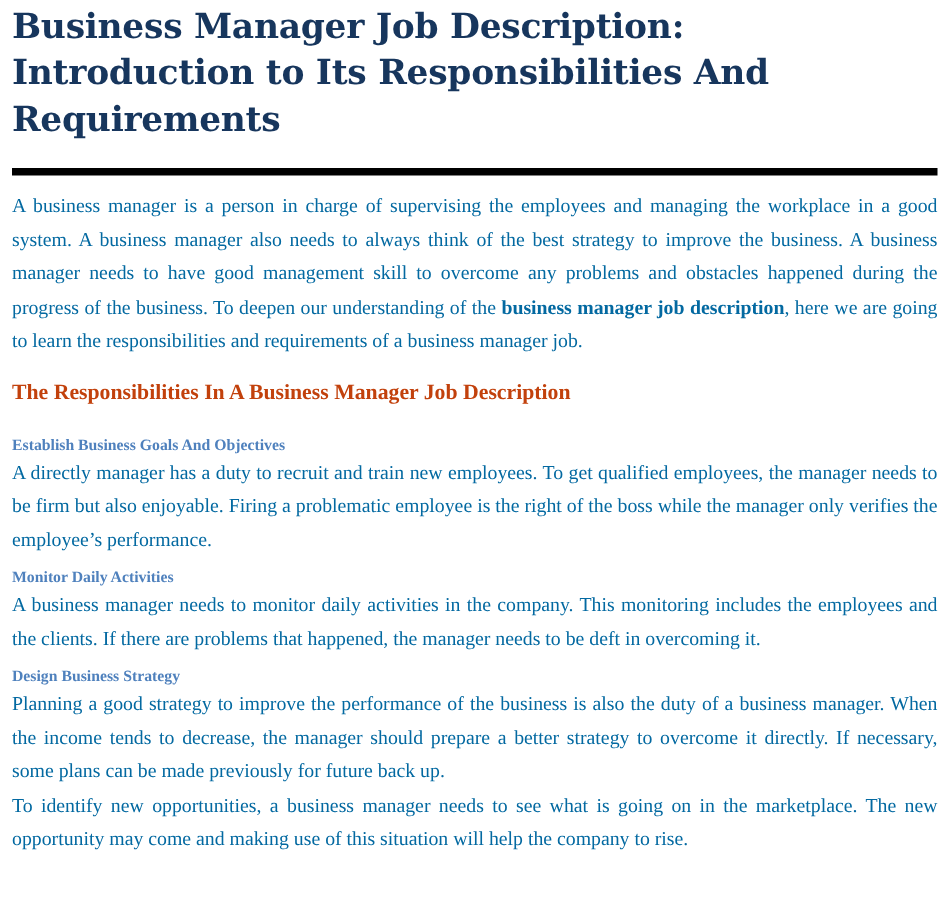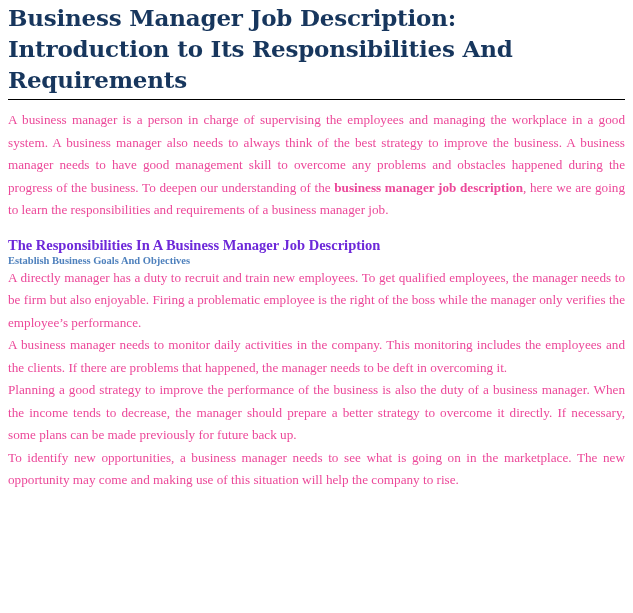--- a/index.html
+++ b/index.html
@@ -4,51 +4,51 @@
 <style>
   html, body { margin: 0; padding: 0; background: #ffffff; }
   body { width: 633px; height: 613px; overflow: hidden; position: relative; }
   .page { position: absolute; left: 8px; top: 0; width: 617px; }
   .title {
     font-family: "DejaVu Serif", serif;
     font-size: 23px;
     line-height: 31px;
     color: #17365d;
     margin: 2px 0 0 0;
-    padding-bottom: 4px;
-    border-bottom: 1px solid #000000;
+    padding-bottom: 17px;
+    border-bottom: 5px solid #000000;
     letter-spacing: -0.2px;
   }
   .title .bold { font-weight: bold; }
   .body-text {
     font-family: "Liberation Serif", serif;
     font-size: 13.2px;
     line-height: 22.5px;
-    color: #ec4899;
+    color: #0369a1;
     text-align: justify;
     margin: 0;
   }
   .intro { margin-top: 9px; }
   .h2 {
     font-family: "Liberation Serif", serif;
     font-weight: bold;
     font-size: 14.5px;
-    color: #6d28d9;
+    color: #c2410c;
     margin: 14px 0 0 0;
     line-height: 18px;
   }
   .h3 {
     font-family: "Liberation Serif", serif;
     font-weight: bold;
     font-size: 10.5px;
     color: #4f81bd;
     margin: 8px 0 0 0;
     line-height: 13px;
   }
-  .h3.first { margin-top: 0; }
+  .h3.first { margin-top: 20px; }
   .section .body-text { margin-top: 0; }
 </style>
 </head>
 <body>
 
 <div class="page">
   <h1 class="title"><span class="bold">Business Manager Job Description</span><span>: Introduction to Its Responsibilities And Requirements</span></h1>
 
   <p class="body-text intro"><span>A business manager is a person in charge of supervising the employees and managing the workplace in a good system. A business manager also needs to always think of the best strategy to improve the business. A business manager needs to have good management skill to overcome any problems and obstacles happened during the progress of the business. To deepen our understanding of the </span><b>business manager job description</b><span>, here we are going to learn the responsibilities and requirements of a business manager job.</span></p>
 
@@ -56,23 +56,25 @@
 
   <div class="section">
     <h3 class="h3 first">Establish Business Goals And Objectives</h3>
   </div>
 
   <div class="section">
     <p class="body-text">A directly manager has a duty to recruit and train new employees. To get qualified employees, the manager needs to be firm but also enjoyable. Firing a problematic employee is the right of the boss while the manager only verifies the employee’s performance.</p>
   </div>
 
   <div class="section">
+    <h3 class="h3">Monitor Daily Activities</h3>
     <p class="body-text">A business manager needs to monitor daily activities in the company. This monitoring includes the employees and the clients. If there are problems that happened, the manager needs to be deft in overcoming it.</p>
   </div>
 
   <div class="section">
+    <h3 class="h3">Design Business Strategy</h3>
     <p class="body-text">Planning a good strategy to improve the performance of the business is also the duty of a business manager. When the income tends to decrease, the manager should prepare a better strategy to overcome it directly. If necessary, some plans can be made previously for future back up.</p>
   </div>
 
   <div class="section">
     <p class="body-text">To identify new opportunities, a business manager needs to see what is going on in the marketplace. The new opportunity may come and making use of this situation will help the company to rise.</p>
   </div>
 </div>
 
 </body></html>

